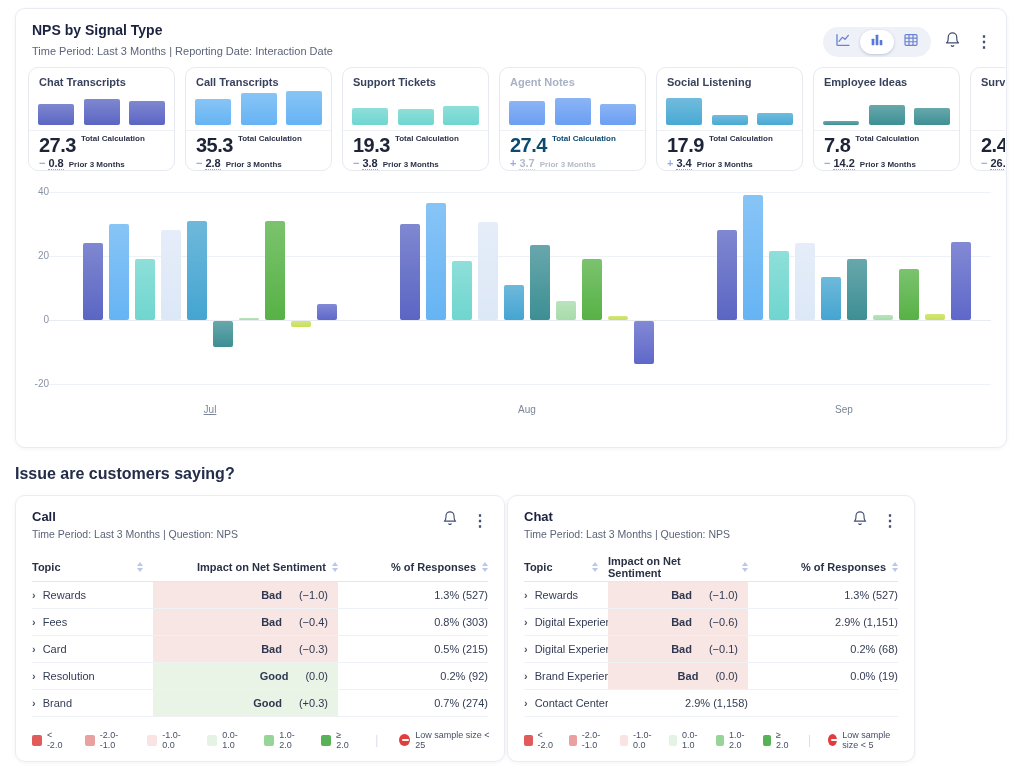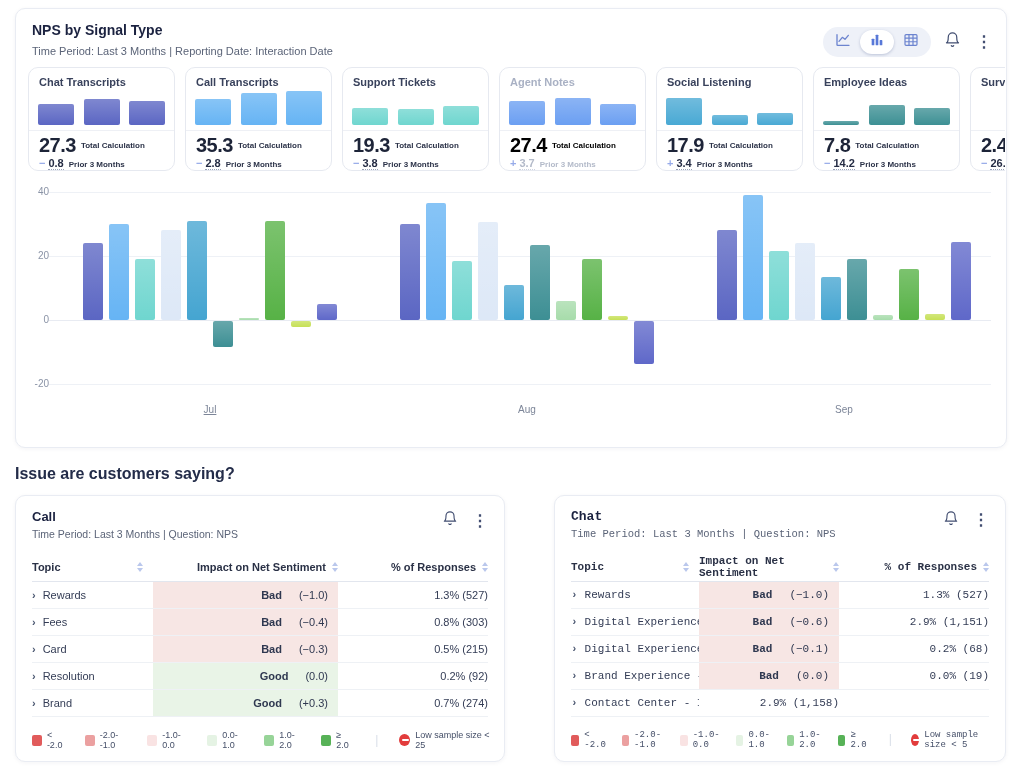--- a/index.html
+++ b/index.html
@@ -26,42 +26,42 @@
   #cards-row {
     position:absolute; left:12px; top:58px; width:calc(100% - 13px); height:104px;
     display:flex; gap:10px; overflow:hidden;
   }
   .scard { flex:0 0 147px; width:147px; border:1px solid #e6e9f0; border-radius:10px; background:#fff; position:relative; }
   .scard-title { padding:8px 10px 2px; font-size:11px; font-weight:700; color:#39425c; white-space:nowrap; overflow:hidden; }
   .scard.disabled .scard-title { color:#a9b1c4; }
   .scard-bars { height:40px; display:flex; align-items:flex-end; justify-content:space-between; padding:0 9px 5px; }
   .mini-bar { width:36px; border-radius:2px; background-image:linear-gradient(rgba(255,255,255,0.22), rgba(255,255,255,0)); }
   .scard-divider { border-top:1px solid #eef0f5; }
-  .scard-total { padding:3px 10px 0; display:flex; align-items:center; gap:5px; white-space:nowrap; }
+  .scard-total { padding:3px 10px 0; display:flex; align-items:flex-start; gap:5px; white-space:nowrap; }
   .scard-total .big { font-size:20px; font-weight:800; color:#1d2438; letter-spacing:-0.5px; }
   .scard-total .lbl { font-size:8px; font-weight:700; color:#2b3248; }
-  .scard.disabled .big, .scard.disabled .lbl { color:#000000; }
+  .scard.disabled .big, .scard.disabled .lbl { color:#0c4a6e; }
   .scard-prior { padding:0 10px; font-size:11px; display:flex; align-items:baseline; gap:3px; white-space:nowrap; }
   .scard-prior .sign { color:#97abe9; font-weight:600; }
   .scard-prior .pv { font-weight:700; color:#252c44; border-bottom:1px dotted #9aa2b8; }
   .scard-prior .pl { font-size:8px; font-weight:700; color:#2b3248; margin-left:2px; }
   .scard.disabled .pv { color:#b3bac9; border-bottom-color:#ccd2df; }
   .scard.disabled .pl { color:#b3bac9; }
   
   #chart-wrap { position:absolute; left:15px; right:15px; top:177px; height:236px; }
   .gridline { position:absolute; left:18px; right:0; height:1px; background:#eef1f6; }
   .gridline.zero { background:#e8ebf2; }
   .ytick { position:absolute; left:-6px; width:24px; text-align:right; font-size:10px; color:#8a93a6; transform:translateY(-6px); }
   .chart-bar { position:absolute; width:20px; border-radius:2px; background-image:linear-gradient(rgba(255,255,255,0.22), rgba(255,255,255,0)); }
   .month-label { position:absolute; top:218px; transform:translateX(-50%); font-size:10px; color:#7c8598; }
   
   #section-title { position:absolute; left:15px; top:465px; font-size:16px; font-weight:700; color:#232c49; }
   
   #call-card { left:15px; top:495px; width:490px; height:267px; }
-  #chat-card { left:554px; top:495px; width:452px; height:267px;font-family:Liberation Mono, monospace; }
+  #chat-card { left:507px; top:495px; width:408px; height:267px; }
   .bcard-title { position:absolute; left:16px; top:13px; font-size:13px; font-weight:700; color:#1b2240; }
   .bcard-subtitle { position:absolute; left:16px; top:32px; font-size:10.5px; color:#5b6478; }
   .bcard-icons { position:absolute; right:14px; top:14px; display:flex; align-items:center; gap:12px; }
   .ttable { position:absolute; left:16px; right:16px; top:56px; }
   .theader, .trow { display:grid; align-items:center; }
   .theader { font-size:11px; font-weight:700; color:#2a3146; height:30px; border-bottom:1px solid #e2e6ee; }
   .trow { font-size:11px; color:#333c55; height:27px; border-bottom:1px solid #eef1f5; }
   .th { display:flex; align-items:center; }
   .th.right { justify-content:flex-end; }
   .th.spread { justify-content:space-between; padding-right:10px; }

